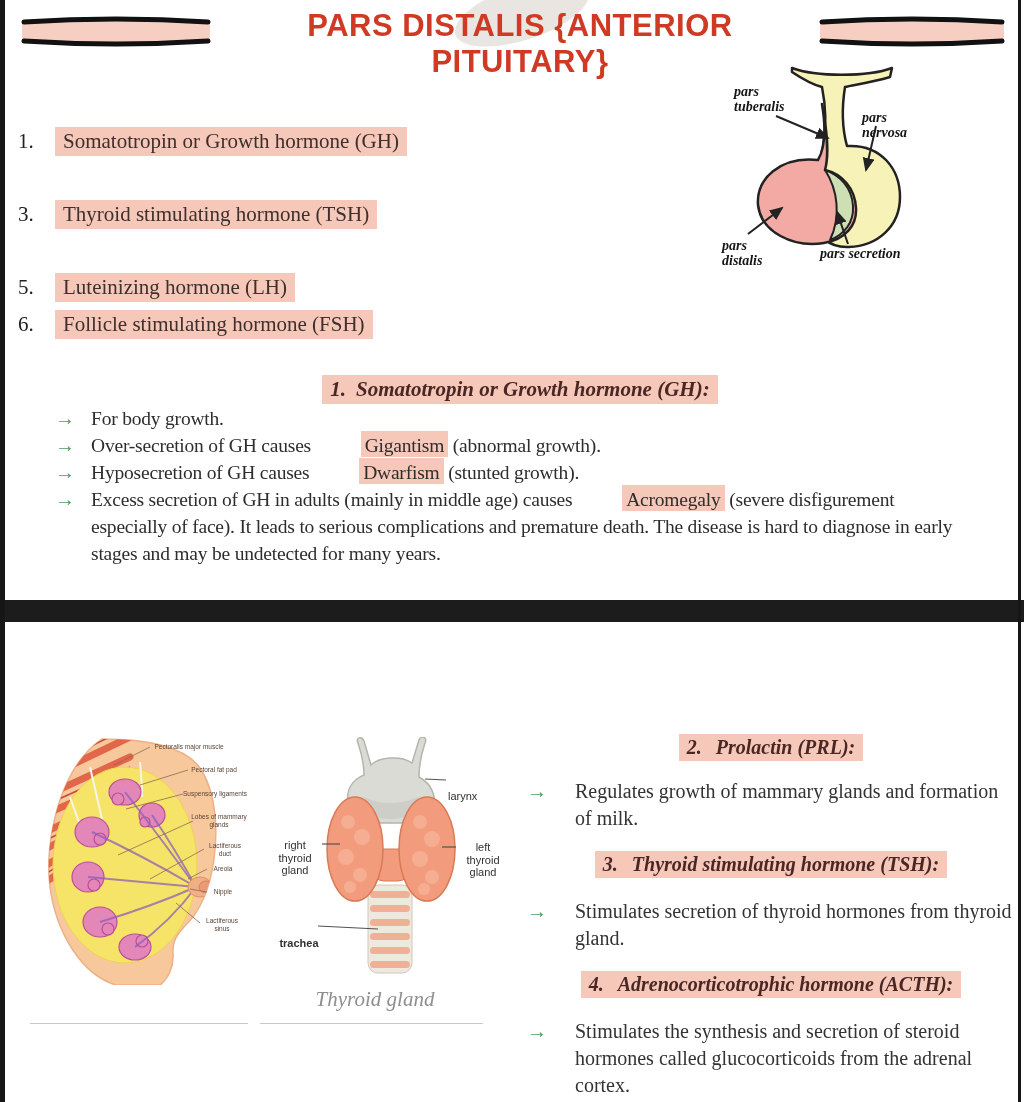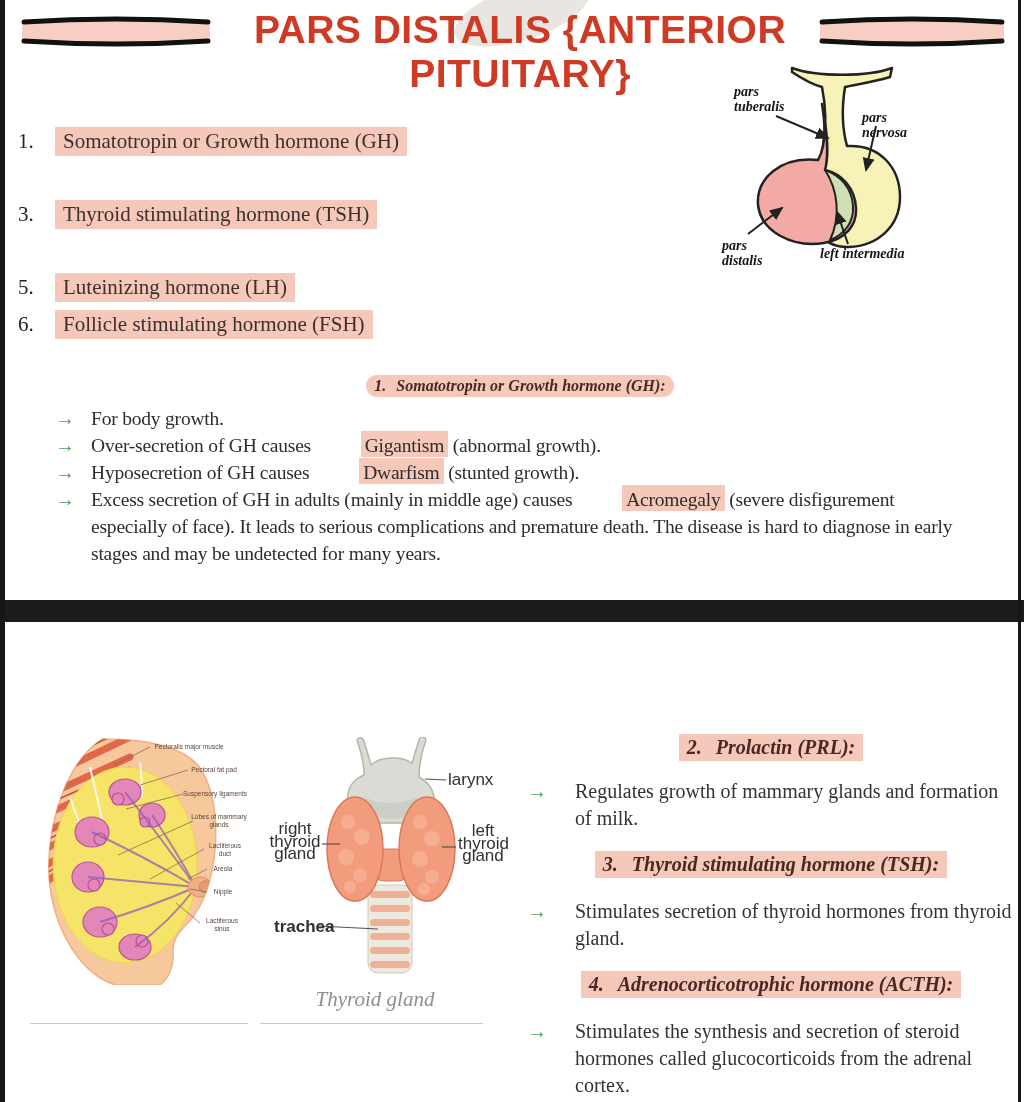--- a/index.html
+++ b/index.html
@@ -6,46 +6,46 @@
   .page{position:relative;width:1024px;height:1102px;background:#fff;overflow:hidden;
         font-family:"Liberation Serif","DejaVu Serif",serif;color:#2e2823;}
   .abs{position:absolute;}
   .edge{position:absolute;top:0;bottom:0;background:#161616;}
   .edge.l{left:0;width:5px;}
   .edge.r{left:1018px;width:3px;}
   .divider{position:absolute;left:0;width:1024px;top:600px;height:22px;background:#1c1c1c;}
   .blob{position:absolute;background:#e9e6e2;border-radius:50%;}
   .title{position:absolute;left:230px;top:8px;width:580px;text-align:center;
          font-family:"Liberation Sans","DejaVu Sans",sans-serif;font-weight:800;
-         font-size:39px;letter-spacing:.5px;color:#cf3a25;}
+         font-size:31px;letter-spacing:.5px;color:#cf3a25;}
   .hl{background:#f6c8ba;padding:2px 8px 3px;}
   .intro{position:absolute;left:18px;top:92px;font-size:21px;color:#2c2420;}
   .garrow{color:#4c9a58;font-weight:700;display:inline-block;}
   .intro .garrow{margin-right:16px;}
   .horm{position:absolute;left:18px;font-size:21px;color:#3d2f2b;}
   .horm .num{display:inline-block;width:37px;color:#222;}
   .ghhead{position:absolute;left:240px;top:377px;width:560px;text-align:center;}
-  .ghhead .hl{font-style:italic;font-weight:700;font-size:16px;color:#4a2723;border-radius:11px;}
+  .ghhead .hl{font-style:italic;font-weight:700;font-size:21px;color:#4a2723;}
   .ghhead .n{margin-right:10px;}
   .bullets{position:absolute;left:55px;top:405px;width:912px;}
   .brow{display:flex;align-items:flex-start;}
   .brow .garrow{width:36px;flex:none;font-size:20px;line-height:27px;}
   .btxt{flex:1;font-size:19.5px;line-height:27px;letter-spacing:-.2px;color:#2d2d2d;}
   .btxt .hl{padding:4px 4px 1px;margin-left:45px;}
   
   .pit{position:absolute;left:718px;top:62px;width:220px;height:230px;}
   .pitlab{position:absolute;font-weight:700;font-style:italic;font-size:14px;
           line-height:15px;color:#151515;}
   
   .fig{position:absolute;top:737px;height:287px;}
   .fig svg{position:absolute;left:0;top:0;}
   .figlab{position:absolute;font-family:"Liberation Sans","DejaVu Sans",sans-serif;
           color:#5a4438;font-size:6.5px;line-height:7.5px;text-align:center;}
   .tlab{position:absolute;font-family:"Liberation Sans","DejaVu Sans",sans-serif;
-        color:#33312e;font-size:17px;line-height:12.5px;text-align:center;}
+        color:#33312e;font-size:11px;line-height:12.5px;text-align:center;margin-top:16px;}
   .cap{position:absolute;top:250px;left:0;right:0;text-align:center;font-style:italic;
        font-size:21px;color:#8f8f8f;}
   .uline{position:absolute;bottom:0;left:0;border-top:1px solid #c9c9c9;}
   
   .col{position:absolute;left:515px;top:732px;width:500px;}
   .blk{position:absolute;left:12px;right:0;}
   .sech{text-align:center;}
   .sech .hl{font-style:italic;font-weight:700;font-size:20px;color:#4a2723;}
   .sech .n{margin-right:14px;}
   .secb{display:flex;align-items:flex-start;}
@@ -92,21 +92,21 @@
                C128,177 139,163 138,146 C137,126 124,112 107,108 C112,90 108,64 104,42 Z" fill="#f4aaa4" stroke="#222" stroke-width="2.5" stroke-linejoin="round"></path>
       <path d="M107,108 C122,113 134,126 135,144 C136,160 127,172 112,178 C123,155 120,128 107,108 Z" fill="#cfdfb4" stroke="#222" stroke-width="2" stroke-linejoin="round"></path>
       <line x1="58" y1="54" x2="110" y2="76" stroke="#222" stroke-width="2" marker-end="url(#ah)"></line>
       <line x1="158" y1="64" x2="148" y2="108" stroke="#222" stroke-width="2" marker-end="url(#ah)"></line>
       <line x1="30" y1="172" x2="64" y2="146" stroke="#222" stroke-width="2" marker-end="url(#ah)"></line>
       <line x1="130" y1="182" x2="119" y2="150" stroke="#222" stroke-width="2" marker-end="url(#ah)"></line>
     </svg>
     <div class="pitlab" style="left:16px;top:22px;width:72px;">pars tuberalis</div>
     <div class="pitlab" style="left:144px;top:48px;width:58px;">pars nervosa</div>
     <div class="pitlab" style="left:4px;top:176px;width:62px;">pars distalis</div>
-    <div class="pitlab" style="left:102px;top:184px;width:100px;">left intermedia</div>
+    <div class="pitlab" style="left:102px;top:184px;width:100px;">pars secretion</div>
   </div>
 
   <div class="ghhead"><span class="hl"><span class="n">1.</span><span>Somatotropin or Growth hormone (GH):</span></span></div>
 
   <div class="bullets">
     <div class="brow">
         <span class="garrow">→</span>
         <span class="btxt"><span>For body growth.</span><span class="hl" style="padding:0;background:none;"></span><span></span></span>
       </div>
     <div class="brow">

